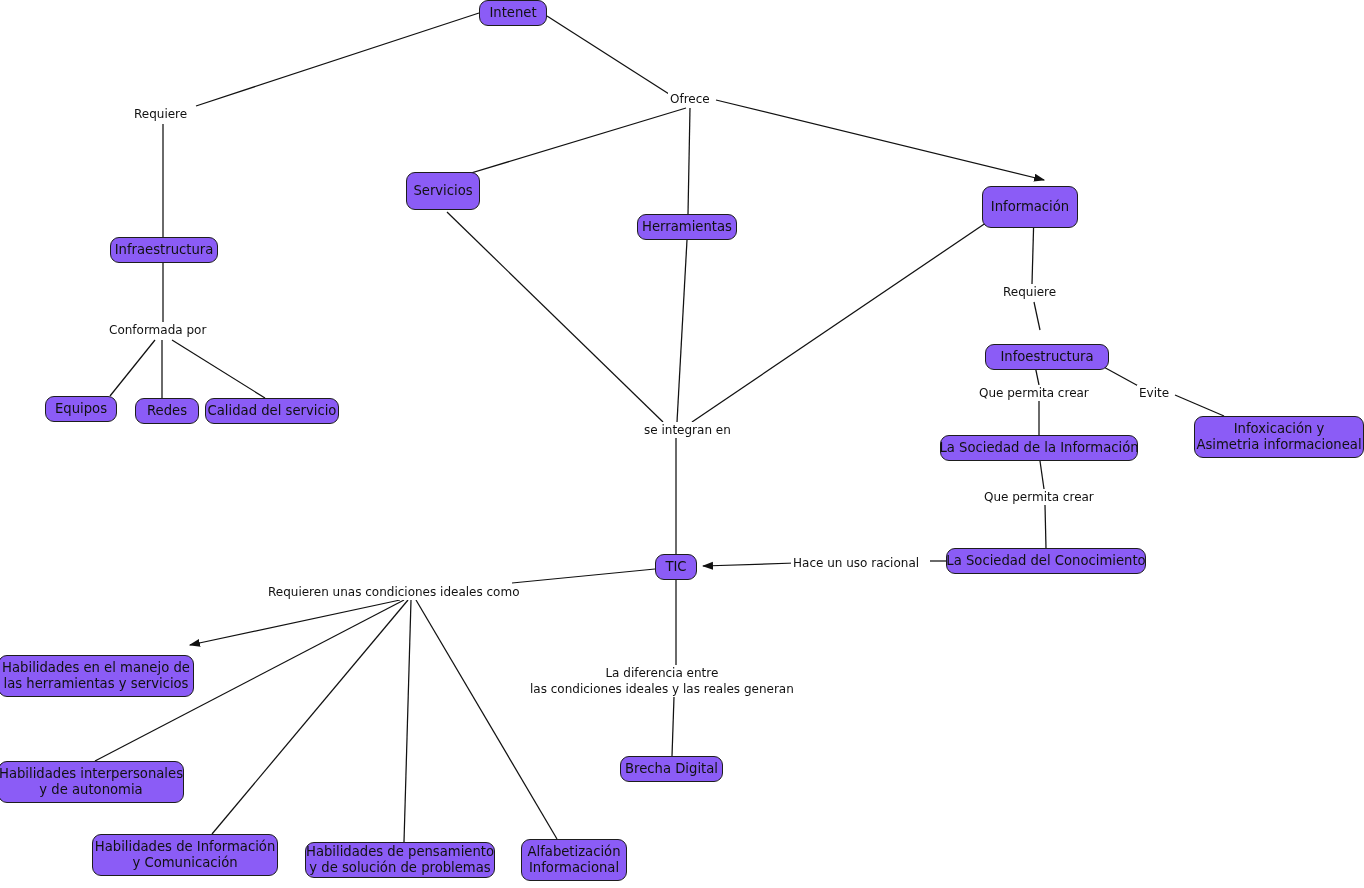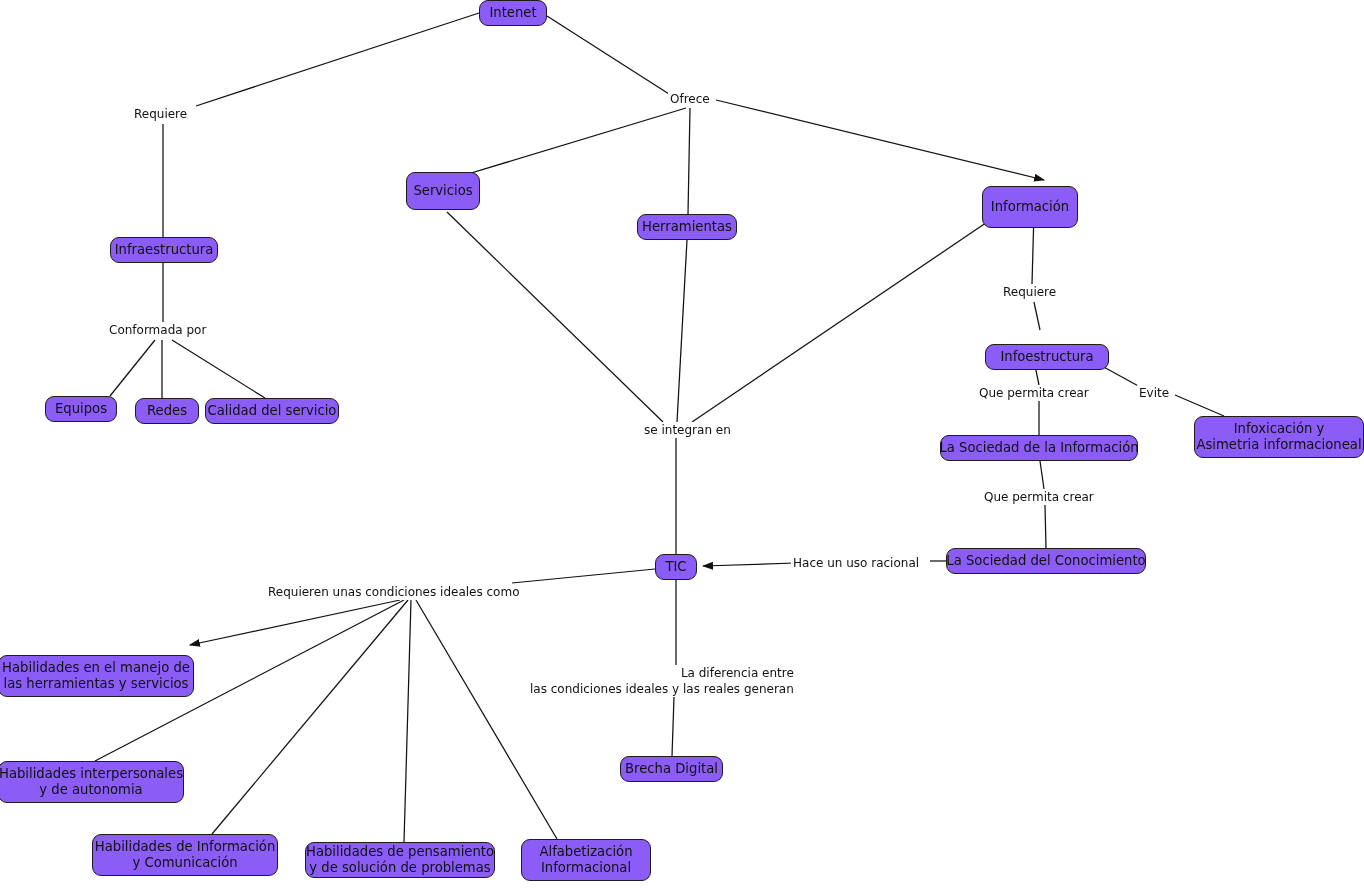--- a/index.html
+++ b/index.html
@@ -116,30 +116,30 @@
       <div class="node" style="left: 655px; top: 554px; width: 42px; height: 26px;">TIC</div>
       <div class="node" style="left: 620px; top: 756px; width: 103px; height: 26px;">Brecha Digital</div>
       <div class="node" style="left: -2px; top: 655px; width: 196px; height: 42px;">Habilidades en el manejo de
 las herramientas y servicios</div>
       <div class="node" style="left: -2px; top: 761px; width: 186px; height: 42px;">Habilidades interpersonales
 y de autonomia</div>
       <div class="node" style="left: 92px; top: 834px; width: 186px; height: 42px;">Habilidades de Información
 y Comunicación</div>
       <div class="node" style="left: 305px; top: 842px; width: 190px; height: 36px;">Habilidades de pensamiento
 y de solución de problemas</div>
-      <div class="node" style="left: 521px; top: 839px; width: 130px; height: 42px;">Alfabetización
+      <div class="node" style="left: 521px; top: 839px; width: 106px; height: 42px;">Alfabetización
 Informacional</div>
     </div>
   <div id="label-group">
       <div class="link-label" style="left: 132px; top: 106px;">Requiere</div>
       <div class="link-label" style="left: 668px; top: 91px;">Ofrece</div>
       <div class="link-label" style="left: 107px; top: 322px;">Conformada por</div>
       <div class="link-label" style="left: 1001px; top: 284px;">Requiere</div>
       <div class="link-label" style="left: 977px; top: 385px;">Que permita crear</div>
       <div class="link-label" style="left: 1137px; top: 385px;">Evite</div>
       <div class="link-label" style="left: 982px; top: 489px;">Que permita crear</div>
       <div class="link-label" style="left: 626px; top: 422px; margin-left: 16px;">se integran en</div>
       <div class="link-label" style="left: 791px; top: 555px;">Hace un uso racional</div>
       <div class="link-label" style="left: 266px; top: 584px;">Requieren unas condiciones ideales como</div>
-      <div class="link-label" style="left: 528px; top: 665px; text-align: right;">La diferencia entre
+      <div class="link-label" style="left: 528px; top: 665px;">La diferencia entre
 las condiciones ideales y las reales generan</div>
     </div>
 </div>
 
 </body></html>

